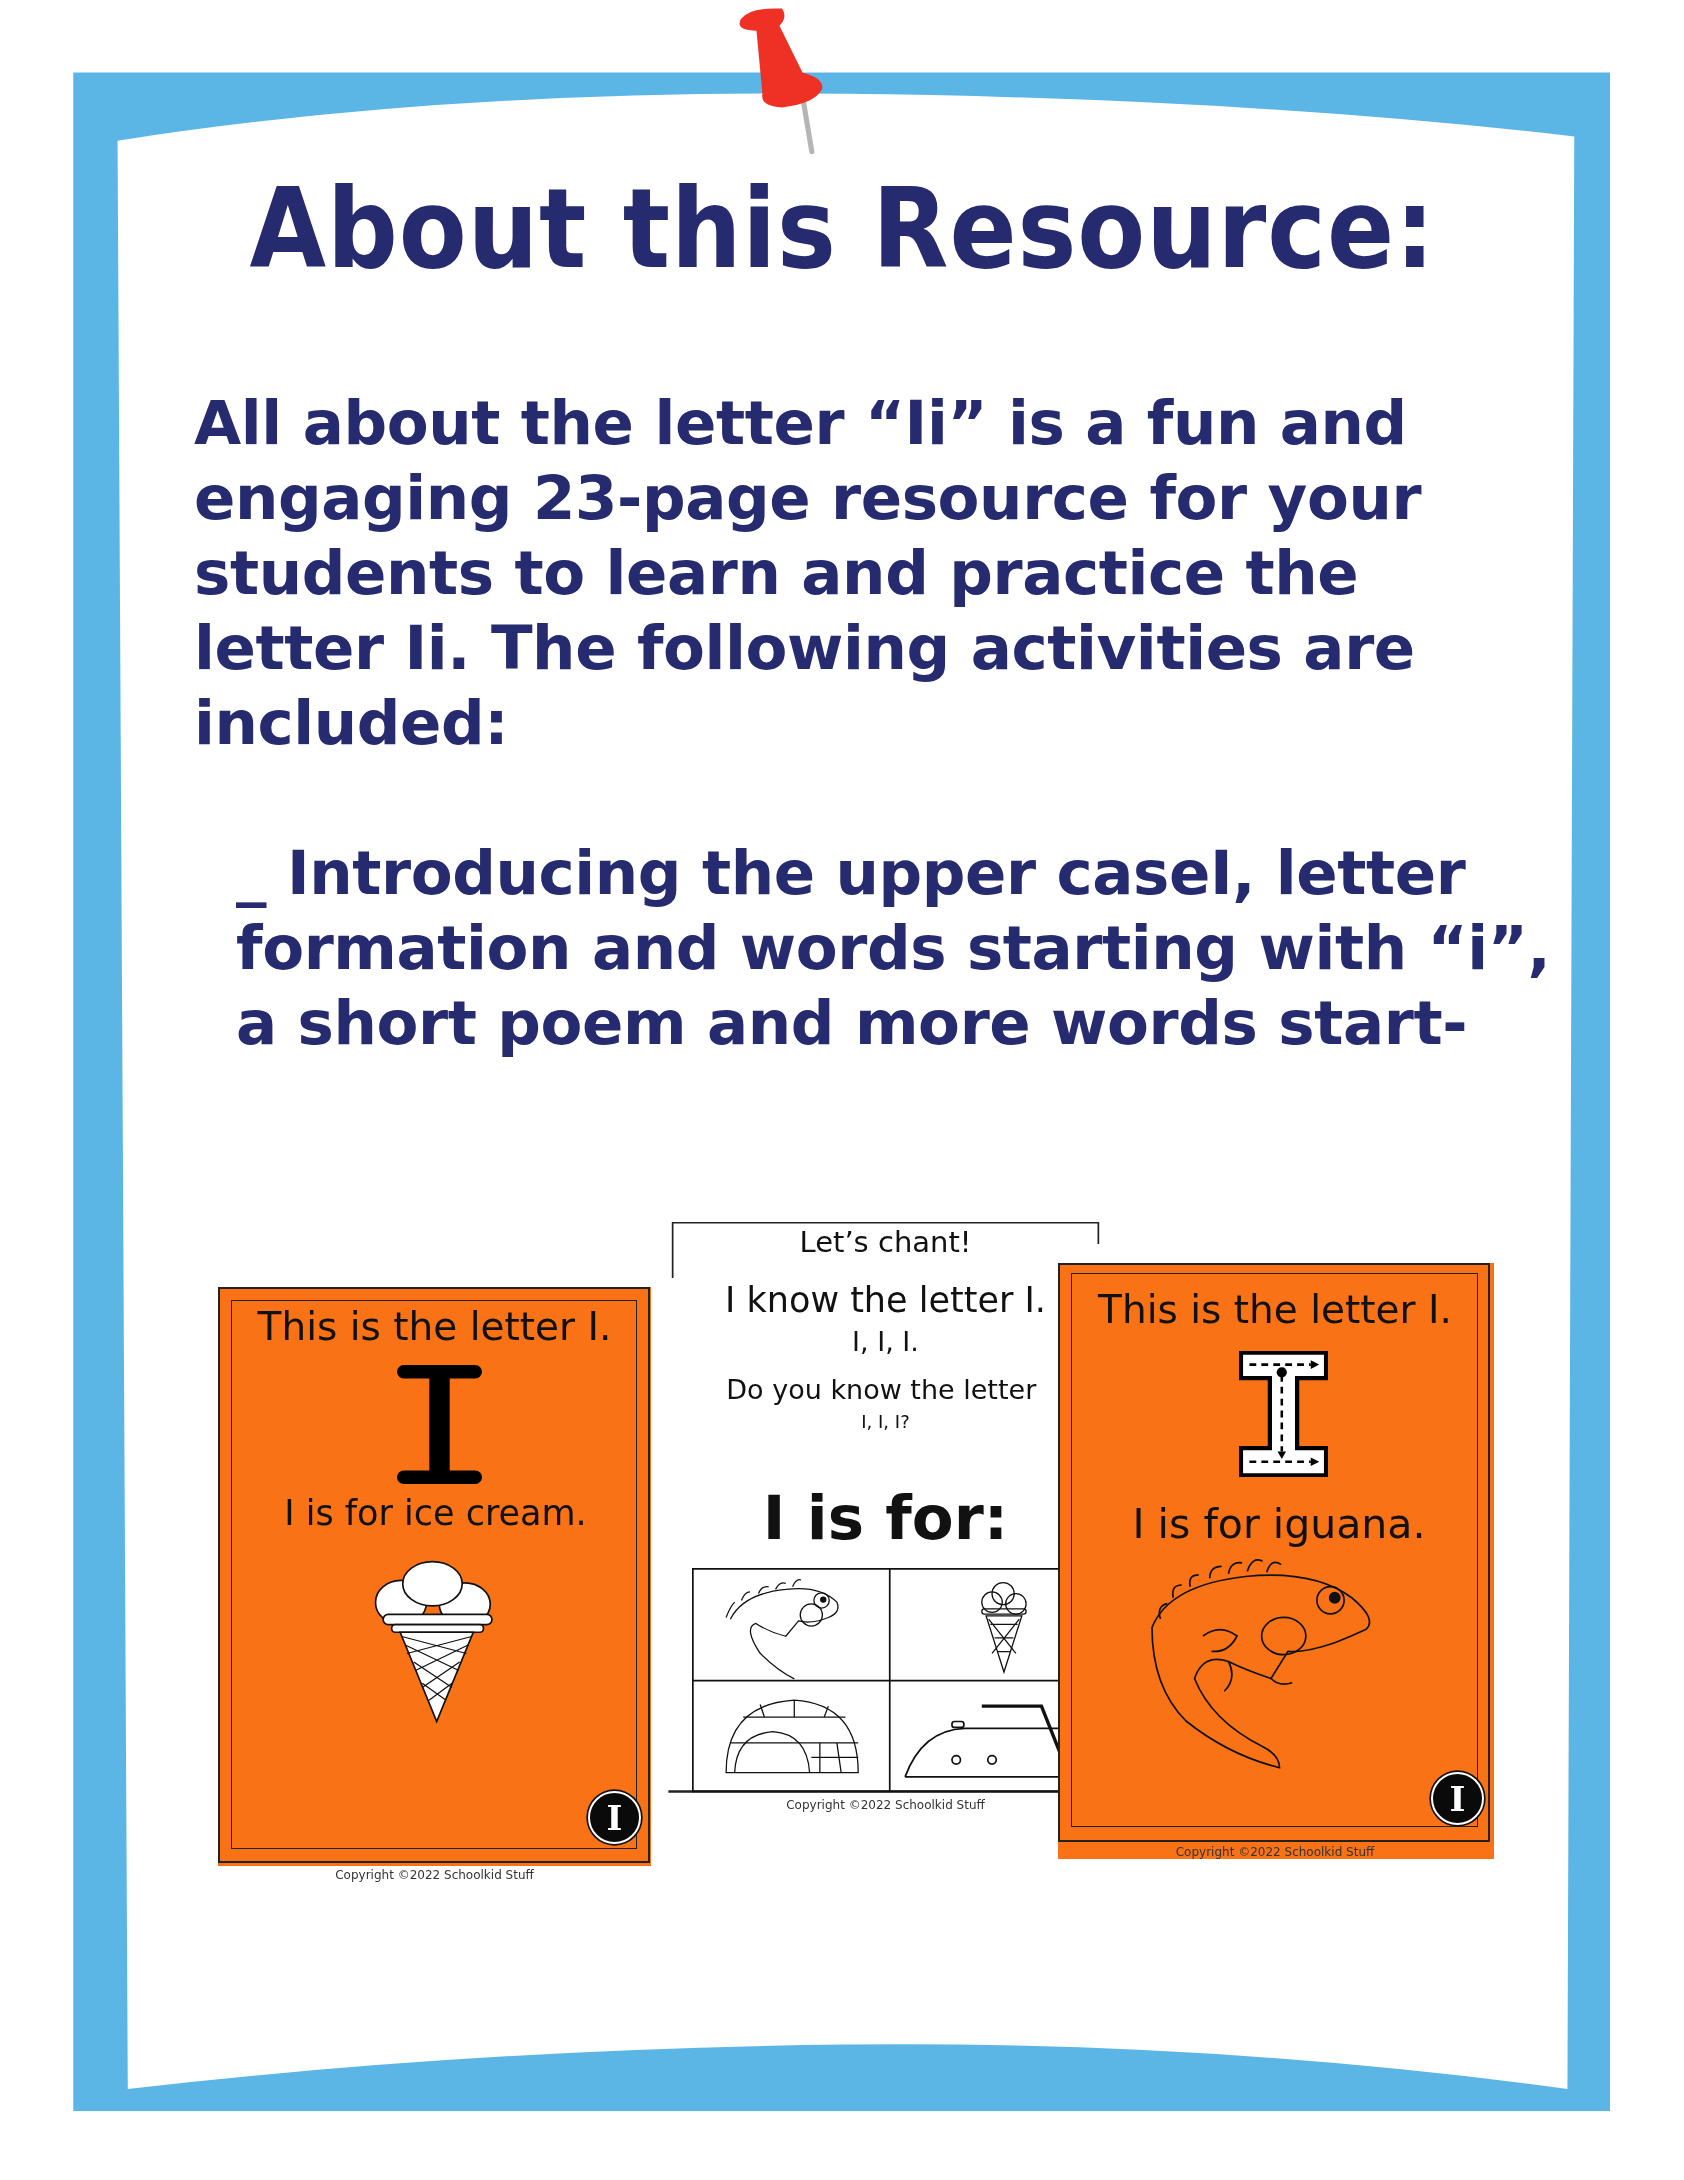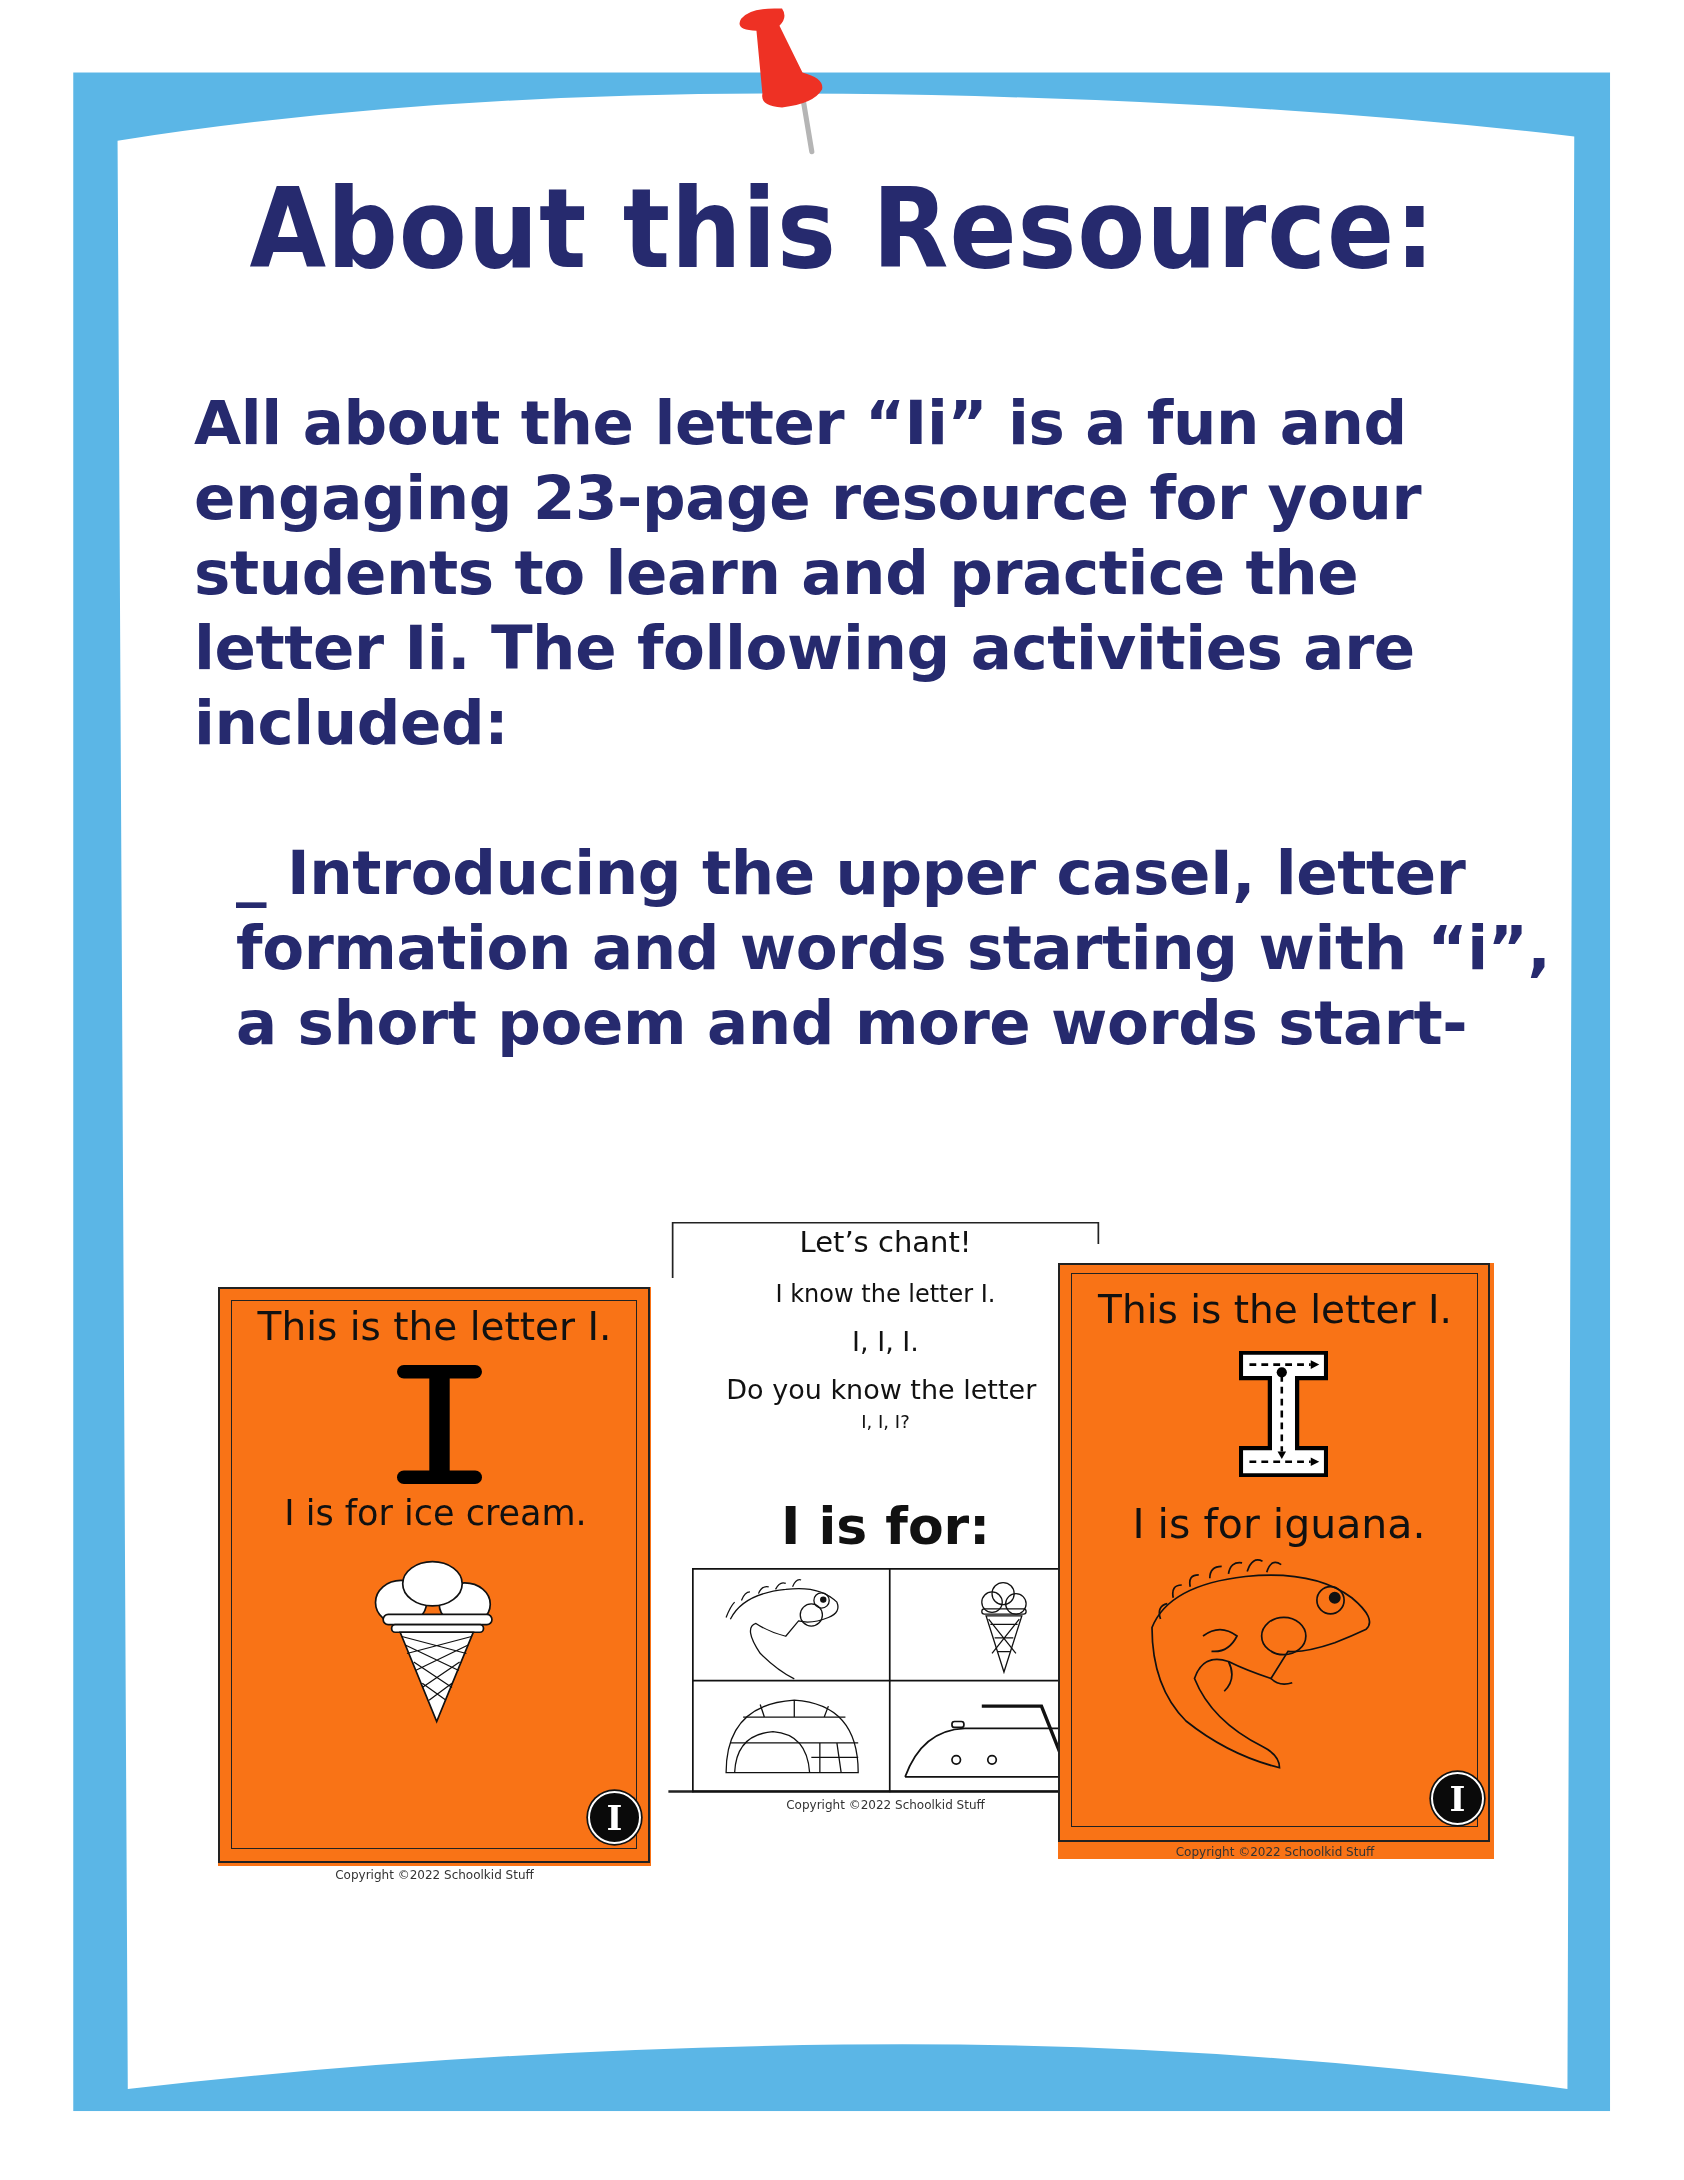--- a/index.html
+++ b/index.html
@@ -56,25 +56,25 @@
   <span class="ln">formation and words starting with “i”,</span>
   <span class="ln">a short poem and more words start-</span>
 </div>
 
 <div class="card" style="left:664px; top:1210px; width:443px; height:596px; background:transparent;">
   <svg style="position:absolute;left:0;top:0;" width="443" height="596" viewBox="0 0 520 700">
     <polyline points="10,80 10,15 510,15 510,40" fill="none" stroke="#222" stroke-width="2"></polyline>
     <line x1="5" y1="683" x2="510" y2="683" stroke="#222" stroke-width="3"></line>
   </svg>
   <div class="chant-line" style="top:15.3px; font-size:29px;">Let’s chant!</div>
-  <div class="chant-line" style="top:70px; font-size:24px;">I know the letter I.</div>
+  <div class="chant-line" style="top:70px; font-size:35px;">I know the letter I.</div>
   <div class="chant-line" style="top:116px; font-size:27px;">I, I, I.</div>
   <div class="chant-line" style="top:164px; font-size:27px; left:12.8px; width:409px;">Do you know the letter</div>
   <div class="chant-line" style="top:201px; font-size:18px;">I, I, I?</div>
-  <div class="chant-line" style="top:286px; font-size:52px; font-weight:bold;">I is for:</div>
+  <div class="chant-line" style="top:272px; font-size:61px; font-weight:bold;">I is for:</div>
   <svg style="position:absolute;left:28px;top:358px;" width="381" height="226" viewBox="0 0 447 265">
     <line x1="0" y1="1" x2="447" y2="1" stroke="#111" stroke-width="2"></line>
     <line x1="0" y1="132" x2="447" y2="132" stroke="#111" stroke-width="2"></line>
     <line x1="0" y1="262" x2="447" y2="262" stroke="#111" stroke-width="2"></line>
     <line x1="1" y1="0" x2="1" y2="263" stroke="#111" stroke-width="2"></line>
     <line x1="232" y1="0" x2="232" y2="263" stroke="#111" stroke-width="2"></line>
 
     <g fill="none" stroke="#111" stroke-width="1.5">
       <path d="M 45 60 Q 60 30 110 25 Q 150 20 170 40 Q 175 52 160 58 Q 140 66 125 62 L 110 80 Q 90 75 75 65 Q 60 70 80 100 Q 100 120 120 130"></path>
       <circle cx="152" cy="38" r="9"></circle>

